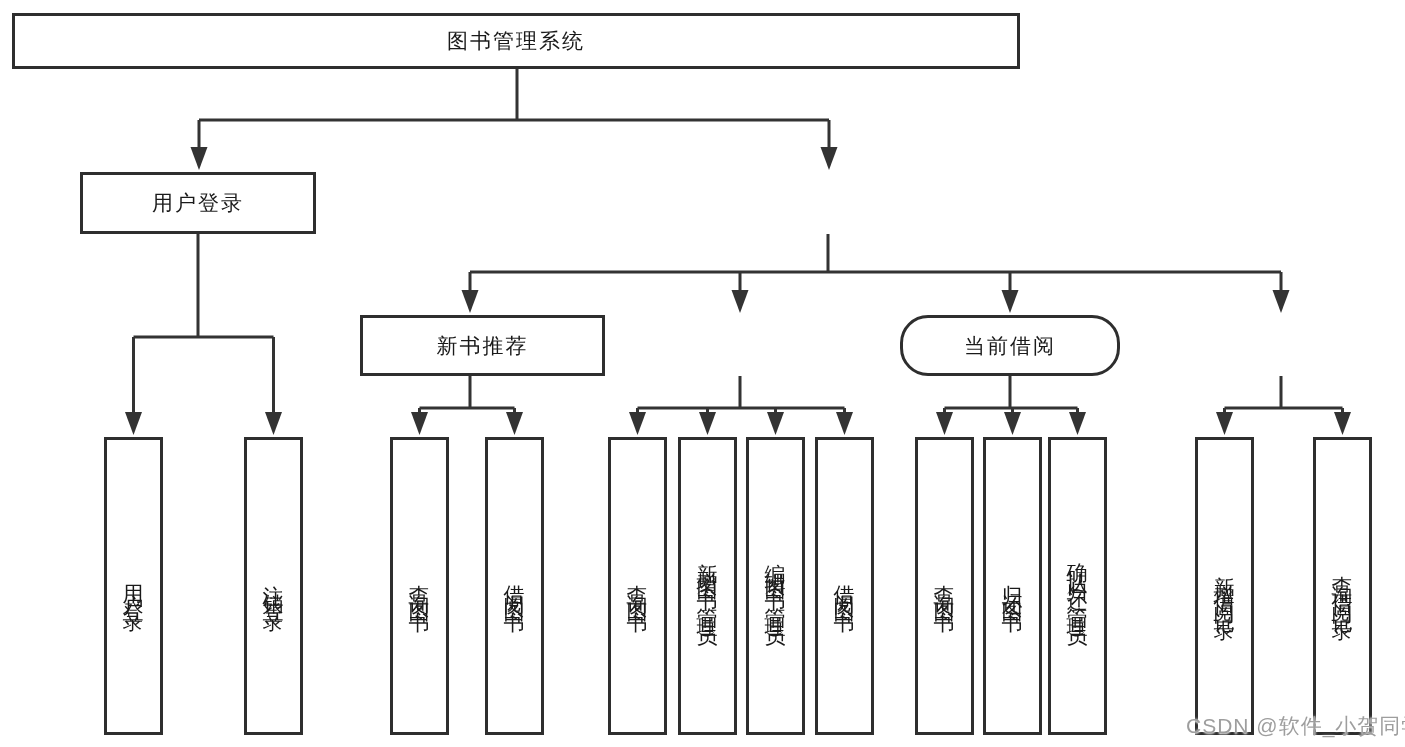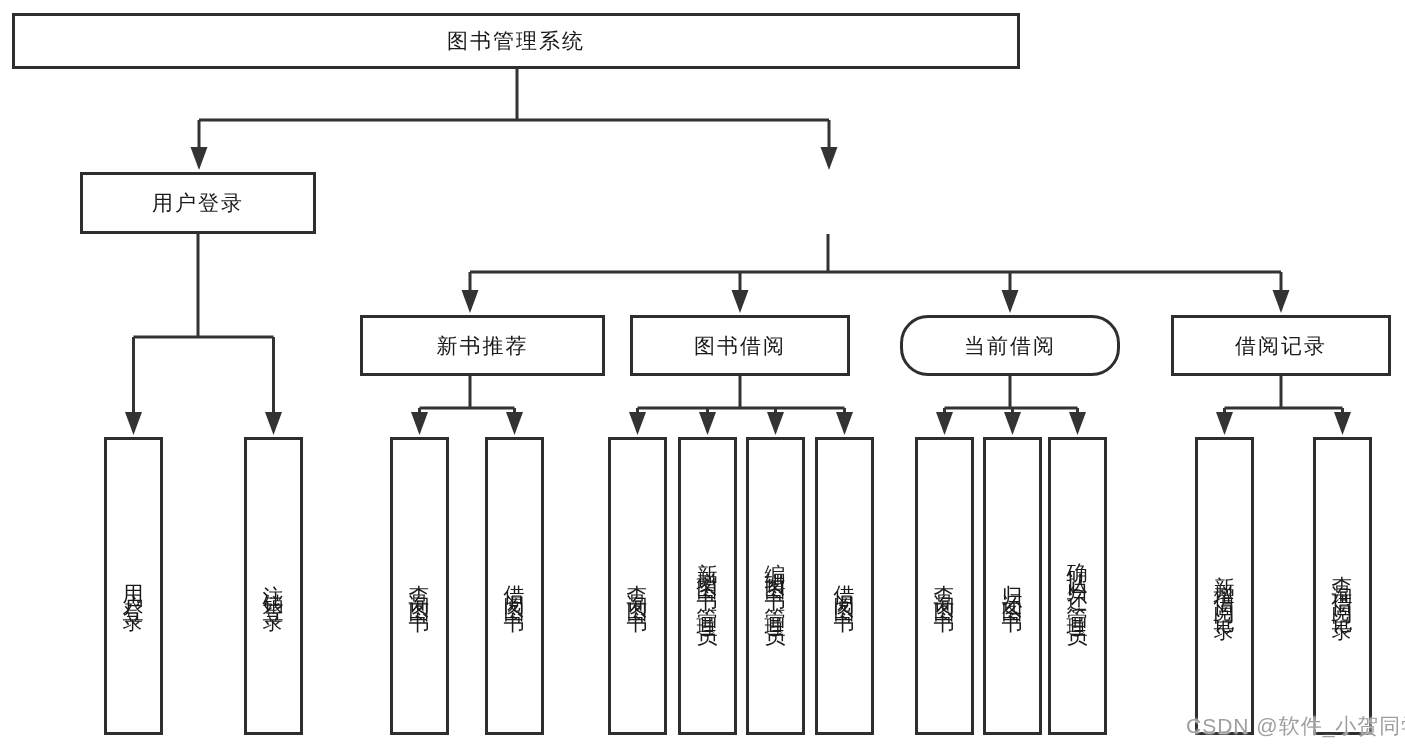--- a/index.html
+++ b/index.html
@@ -96,23 +96,21 @@
     <use href="#ah" class="ah" x="1077.5" y="435"></use>
     <use href="#ah" class="ah" x="1224.5" y="435"></use>
     <use href="#ah" class="ah" x="1342.5" y="435"></use>
   </svg>
 
   <div class="node hbox" style="left:12px;top:13px;width:1008px;height:56px;">图书管理系统</div>
 
   <div class="node hbox" style="left:80px;top:172px;width:236px;height:62px;">用户登录</div>
 
   <div class="node hbox" style="left:360px;top:315px;width:245px;height:61px;">新书推荐</div>
-  <div class="node hbox" style="left:630px;top:315px;width:220px;height:61px;">图书借阅</div>
   <div class="node hbox" style="left:900px;top:315px;width:220px;height:61px;border-radius:28px;">当前借阅</div>
-  <div class="node hbox" style="left:1171px;top:315px;width:220px;height:61px;">借阅记录</div>
 
   <div class="node vbox" style="left:104px;">用户登录</div>
   <div class="node vbox" style="left:244px;">注销登录</div>
 
   <div class="node vbox" style="left:390px;">查询图书</div>
   <div class="node vbox" style="left:485px;">借阅图书</div>
 
   <div class="node vbox" style="left:608px;">查询图书</div>
   <div class="node vbox" style="left:678px;">新增图书（管理员）</div>
   <div class="node vbox" style="left:746px;">编辑图书（管理员）</div>

